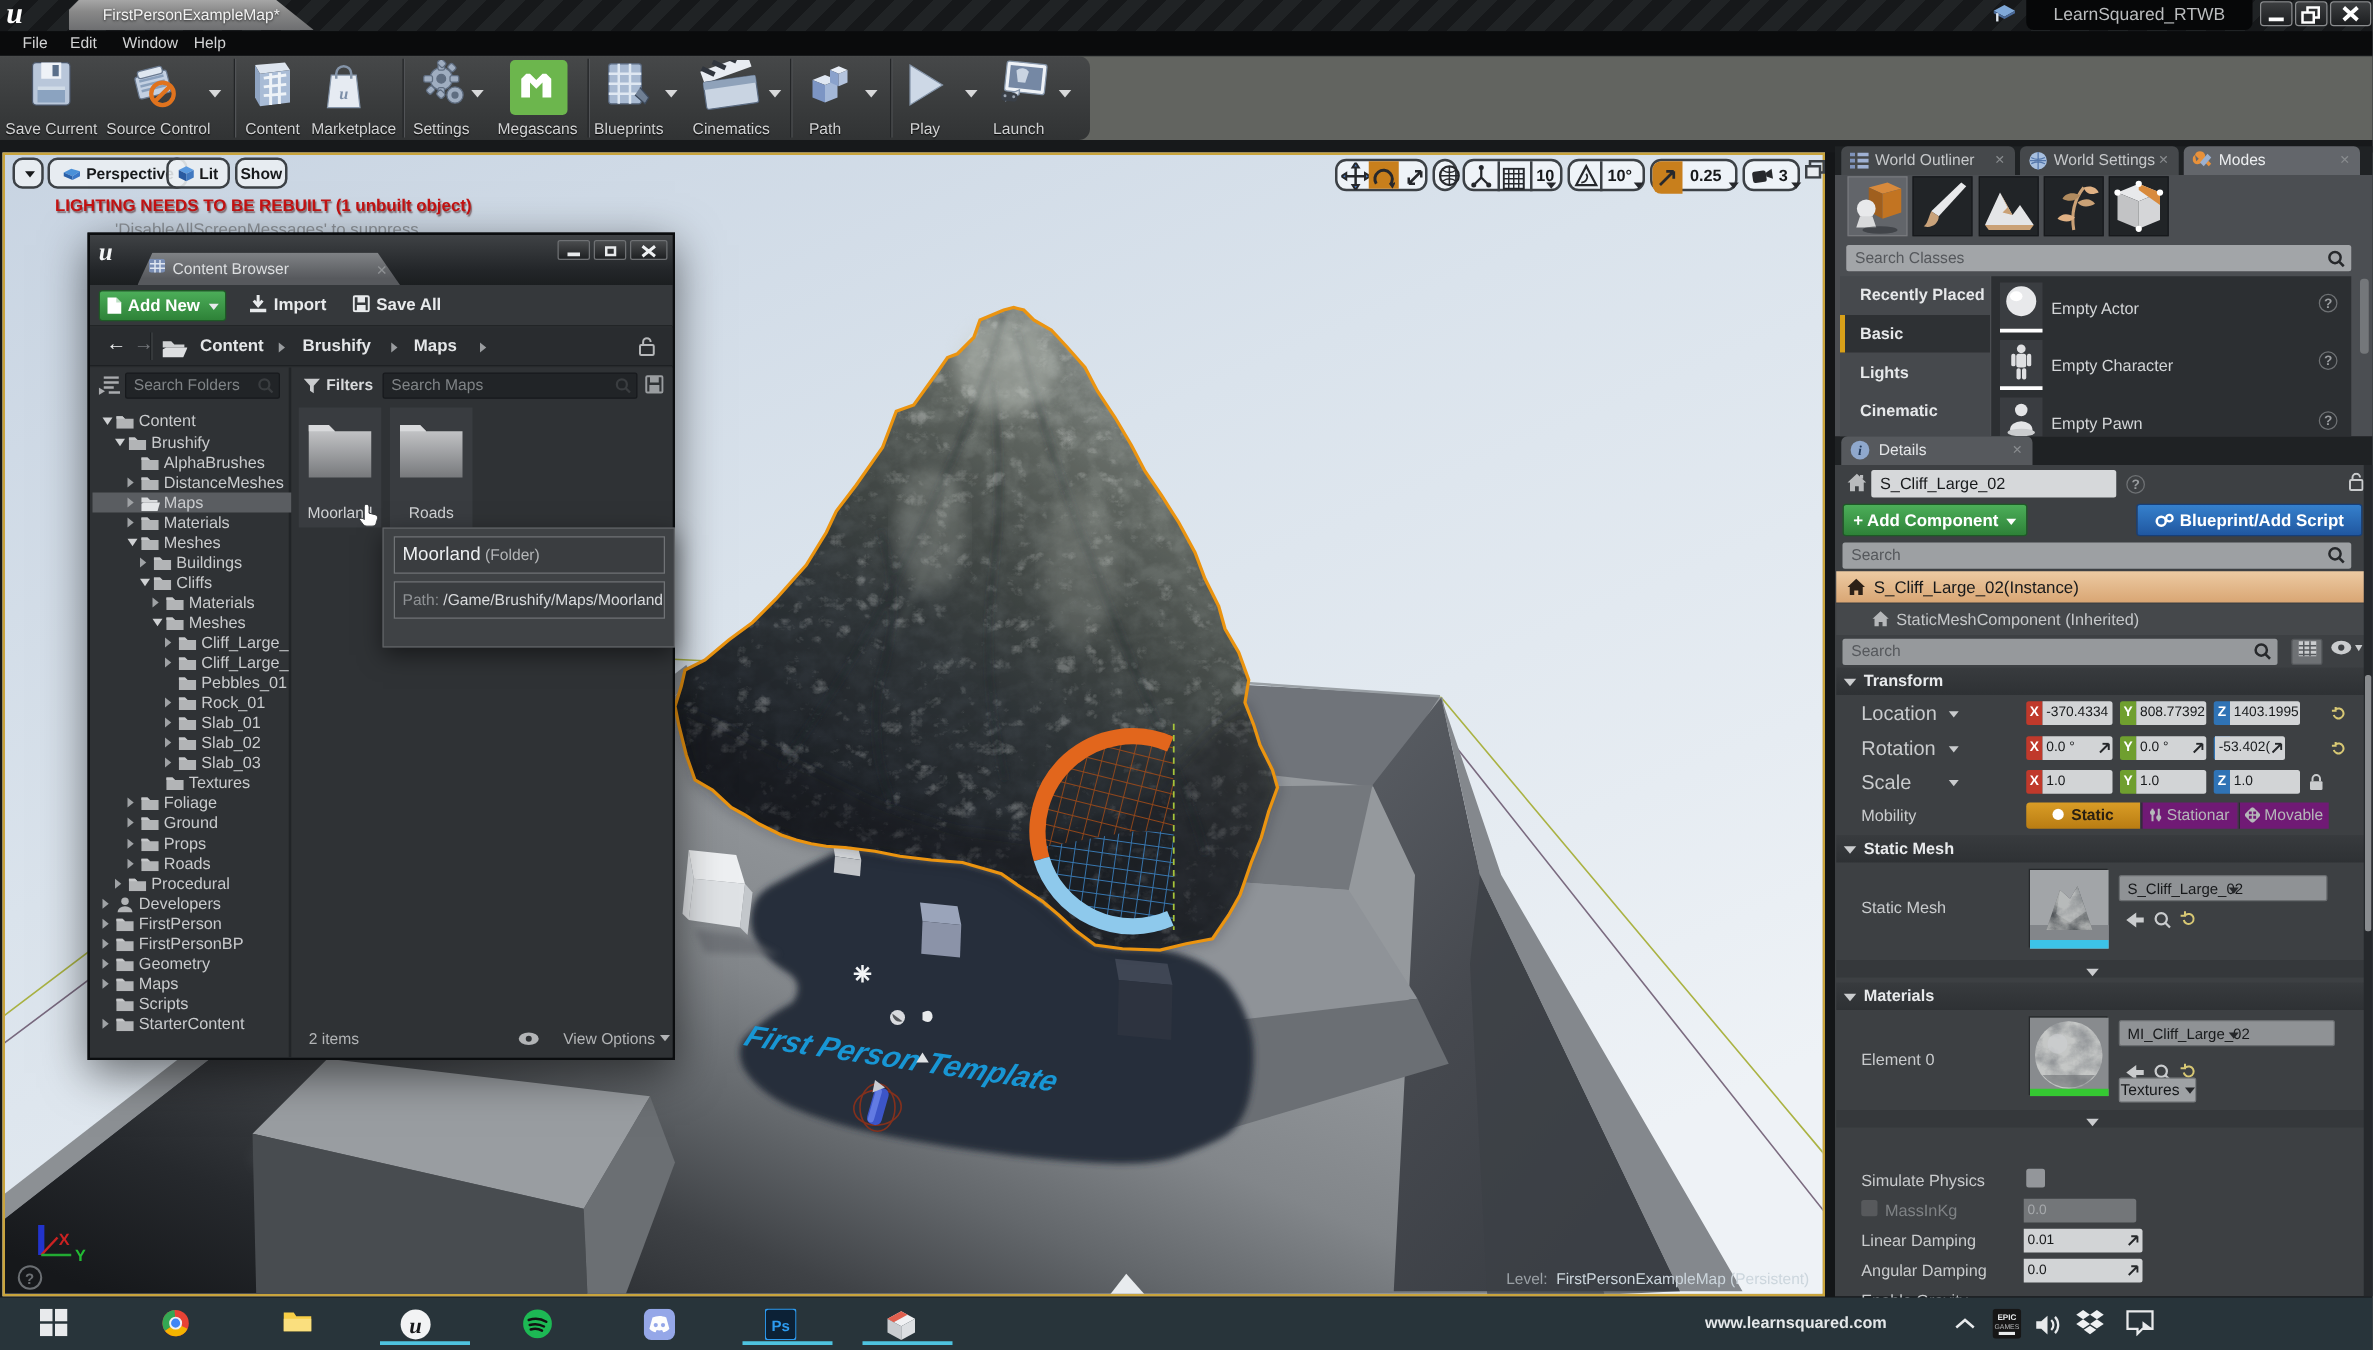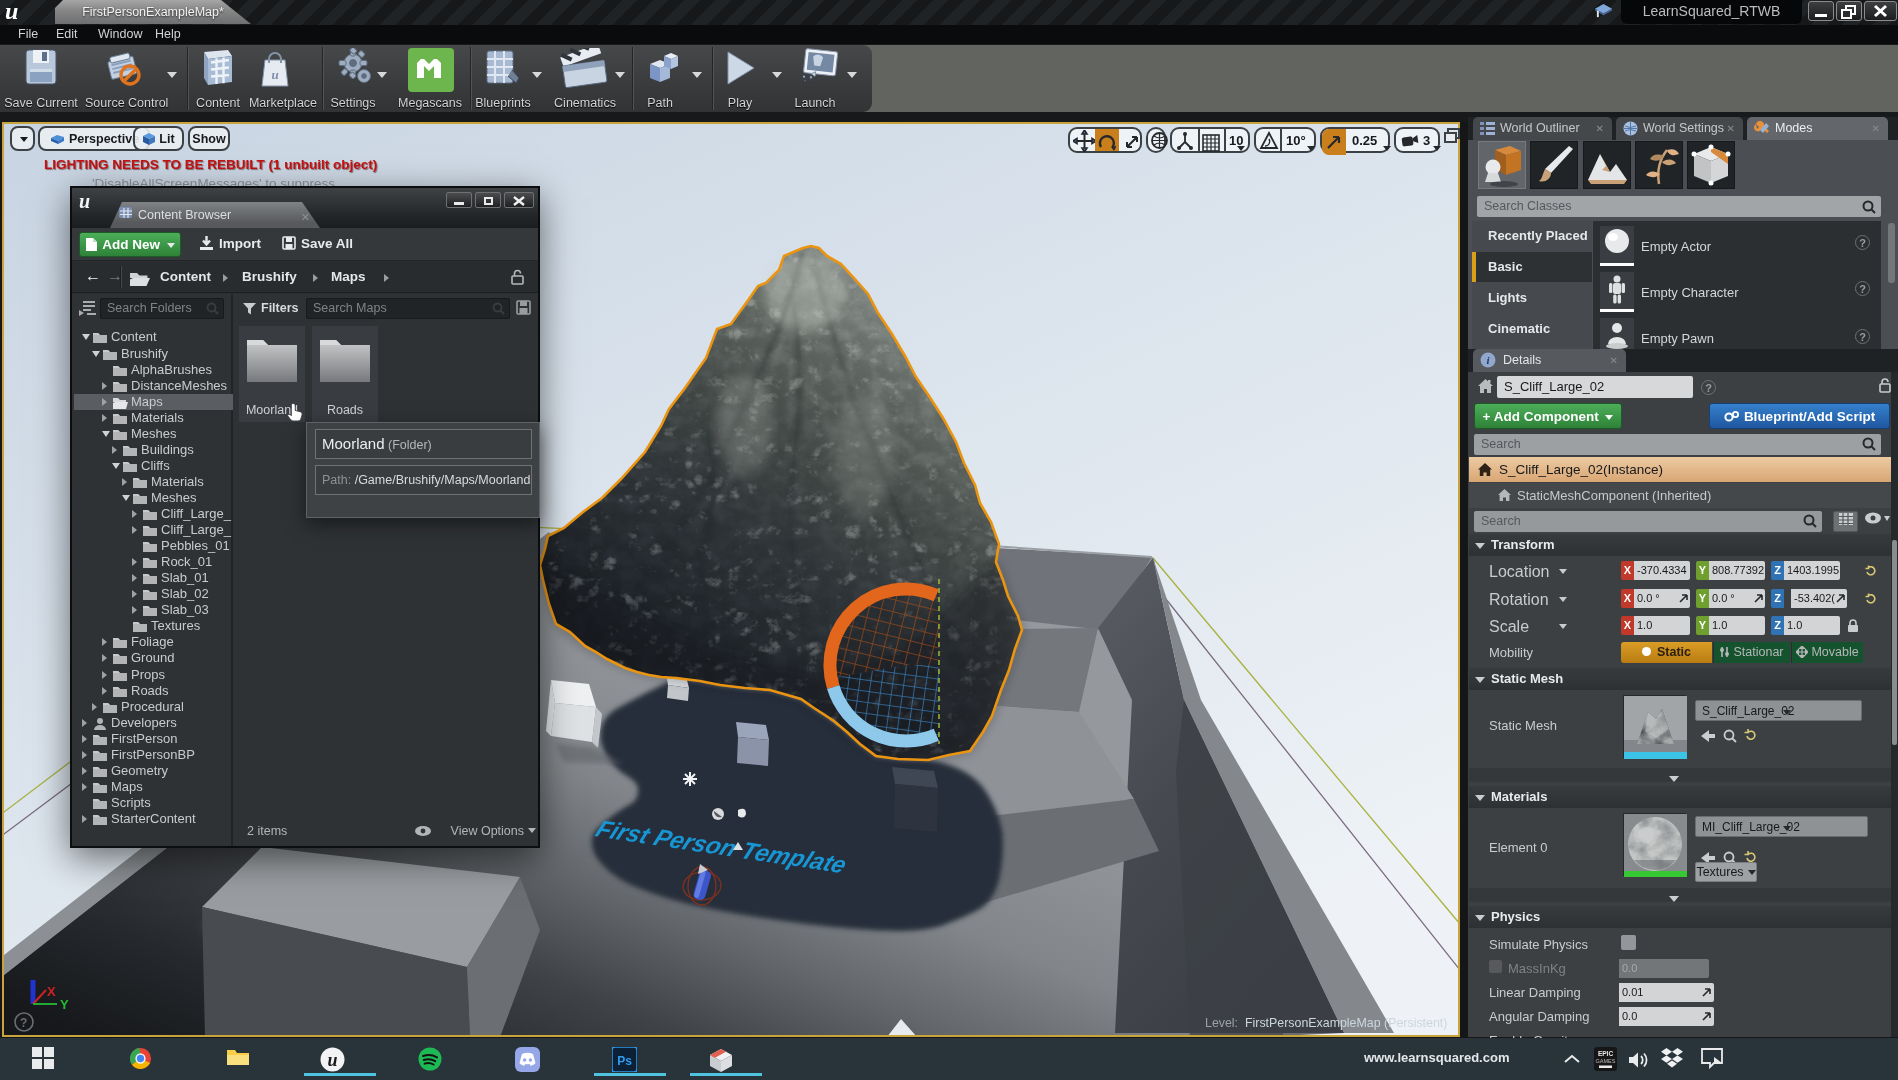--- a/index.html
+++ b/index.html
@@ -138,21 +138,21 @@
   .plab{position:absolute;left:20px;top:4px;font-size:16px;}
   .prow .dar{position:absolute;left:84px;top:10px;}
   .vtag{position:absolute;top:2px;width:13px;height:19px;color:#fff;font-size:11px;font-weight:bold;
     text-align:center;line-height:19px;border-radius:2px 0 0 2px;}
   .vbox{position:absolute;top:2px;width:56px;height:19px;background:#d2d4d6;border-radius:0 2px 2px 0;
     color:#17191b;font-size:11px;line-height:19px;padding-left:3px;white-space:nowrap;overflow:hidden;}
   #mstatic{position:absolute;left:152px;top:1px;width:91px;height:21px;border-radius:3px 0 0 3px;
     background:linear-gradient(#d99d26,#b97c12);color:#2a2012;font-weight:bold;font-size:12.5px;
     text-align:center;line-height:21px;}
   .mdot{display:inline-block;width:9px;height:9px;border-radius:50%;background:#fff;margin-right:6px;}
-  .mseg{position:absolute;top:1px;height:21px;background:#14532d;color:#b5b7b9;font-size:12.5px;
+  .mseg{position:absolute;top:1px;height:21px;background:#701a75;color:#b5b7b9;font-size:12.5px;
     text-align:center;line-height:21px;border-left:1px solid #2a2d30;}
   .thumb{position:absolute;width:63px;height:63px;border:1px solid #26282b;}
   .ddrop{position:absolute;height:21px;background:#8f9295;border:1px solid #6a6d70;border-radius:2px;
     color:#17191b;font-size:12px;line-height:20px;padding-left:6px;white-space:nowrap;}
   .texbtn{position:absolute;left:226px;top:54px;width:62px;height:20px;background:#9ea1a4;
     border:1px solid #7a7d80;border-radius:2px;color:#17191b;font-size:12.5px;text-align:center;line-height:19px;}
   .exprow{position:absolute;left:1px;width:427px;height:14px;background:#35383b;}
   .chk{position:absolute;top:2px;width:15px;height:15px;background:#93969a;border-radius:2px;}
   #detscroll{position:absolute;right:0;top:0;width:7px;height:665px;background:#26292c;}
   #detthumb{position:absolute;left:1px;top:168px;width:5px;height:205px;background:#8a8d90;border-radius:2px;}
@@ -1139,21 +1139,21 @@
         <i class="dar" style="border-top-color:#c9cbcd;margin-left:6px;"></i>
         <div class="vtag" style="left:152px;background:#c0392b;">X</div>
         <div class="vbox" style="left:165px;">0.0 °<svg width="9" height="9" style="position:absolute;right:2px;top:5px;">
             <path d="M1 8 L8 1 M8 1 h-5 M8 1 v5" stroke="#26282b" stroke-width="1.6" fill="none"></path>
           </svg></div>
         <div class="vtag" style="left:227px;background:#6f9f2f;">Y</div>
         <div class="vbox" style="left:240px;">0.0 °<svg width="9" height="9" style="position:absolute;right:2px;top:5px;">
             <path d="M1 8 L8 1 M8 1 h-5 M8 1 v5" stroke="#26282b" stroke-width="1.6" fill="none"></path>
           </svg></div>
         <div class="vtag" style="left:302px;background:#2f73b5;">Z</div>
-        <div class="vbox" style="left:322px;">-53.402(<svg width="9" height="9" style="position:absolute;right:2px;top:5px;">
+        <div class="vbox" style="left:303px;">-53.402(<svg width="9" height="9" style="position:absolute;right:2px;top:5px;">
             <path d="M1 8 L8 1 M8 1 h-5 M8 1 v5" stroke="#26282b" stroke-width="1.6" fill="none"></path>
           </svg></div>
         <svg width="11" height="12" style="position:absolute;left:396px;top:6px;">
           <path d="M2 7 a4 4 0 1 0 1.5 -4.5 M3.5 .5 v3 h-3" stroke="#d8c874" stroke-width="1.6" fill="none"></path>
         </svg>
       </div>
   <div class="prow" style="top:242px;">
         <span class="plab">Scale</span>
         <i class="dar" style="border-top-color:#c9cbcd;margin-left:6px;"></i>
         <div class="vtag" style="left:152px;background:#c0392b;">X</div>
@@ -1215,21 +1215,20 @@
     <div class="ddrop" style="left:226px;top:8px;width:173px;">MI_Cliff_Large_02<i class="dar" style="position:absolute;right:5px;top:9px;border-top-color:#26282b;"></i></div>
     <svg width="60" height="16" style="position:absolute;left:230px;top:42px;">
           <path d="M10 2 v4 h6 v4 h-6 v4 l-8 -6 Z" fill="#caccce"></path>
           <circle cx="30" cy="7" r="4.5" fill="none" stroke="#caccce" stroke-width="1.8"></circle>
           <line x1="33" y1="10" x2="37" y2="14" stroke="#caccce" stroke-width="1.8"></line>
           <path d="M48 8 a4 4 0 1 0 1.5 -4 M49 1 v3.5 h-3.5" stroke="#d8c874" stroke-width="1.6" fill="none"></path>
         </svg>
     <div class="texbtn">Textures<i class="dar" style="position:static;border-top-color:#26282b;margin-left:4px;"></i></div>
   </div>
   <div class="exprow" style="top:516px;"><i class="hd" style="margin:4px 0 0 200px;"></i></div>
-  <div class="hdr2" style="top:534px;"><i class="hd"></i>Physics</div>
   <div class="prow" style="top:561px;">
         <span class="plab" style="font-size:13px;">Simulate Physics</span>
     <div class="chk" style="left:152px;"></div>
       </div>
   <div class="prow" style="top:585px;">
         <div class="chk" style="left:20px;top:3px;width:13px;height:13px;background:#57595c;"></div>
     <span class="plab" style="left:39px;color:#7f8285;font-size:13px;">MassInKg</span>
     <div class="vbox" style="left:150px;width:90px;background:#737679;color:#a6a9ac;">0.0</div>
       </div>
   <div class="prow" style="top:609px;">

